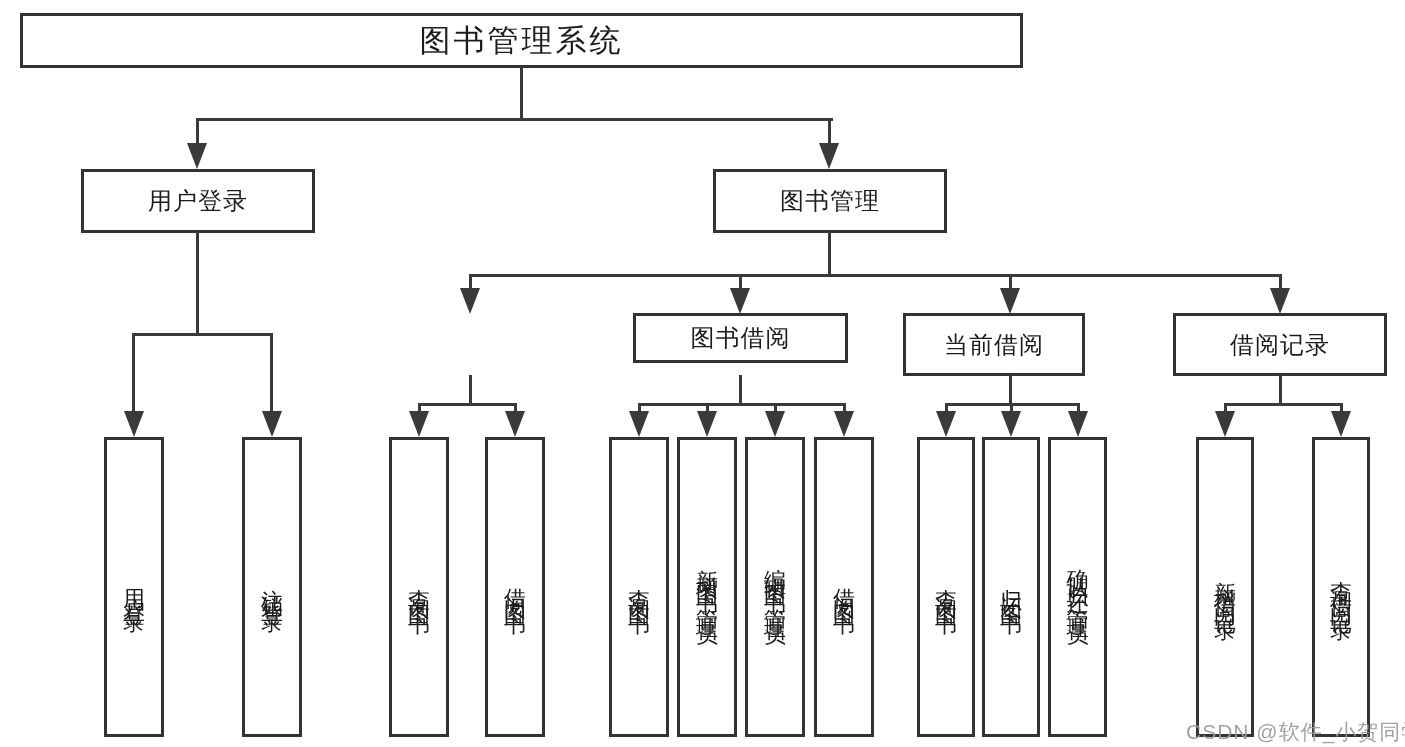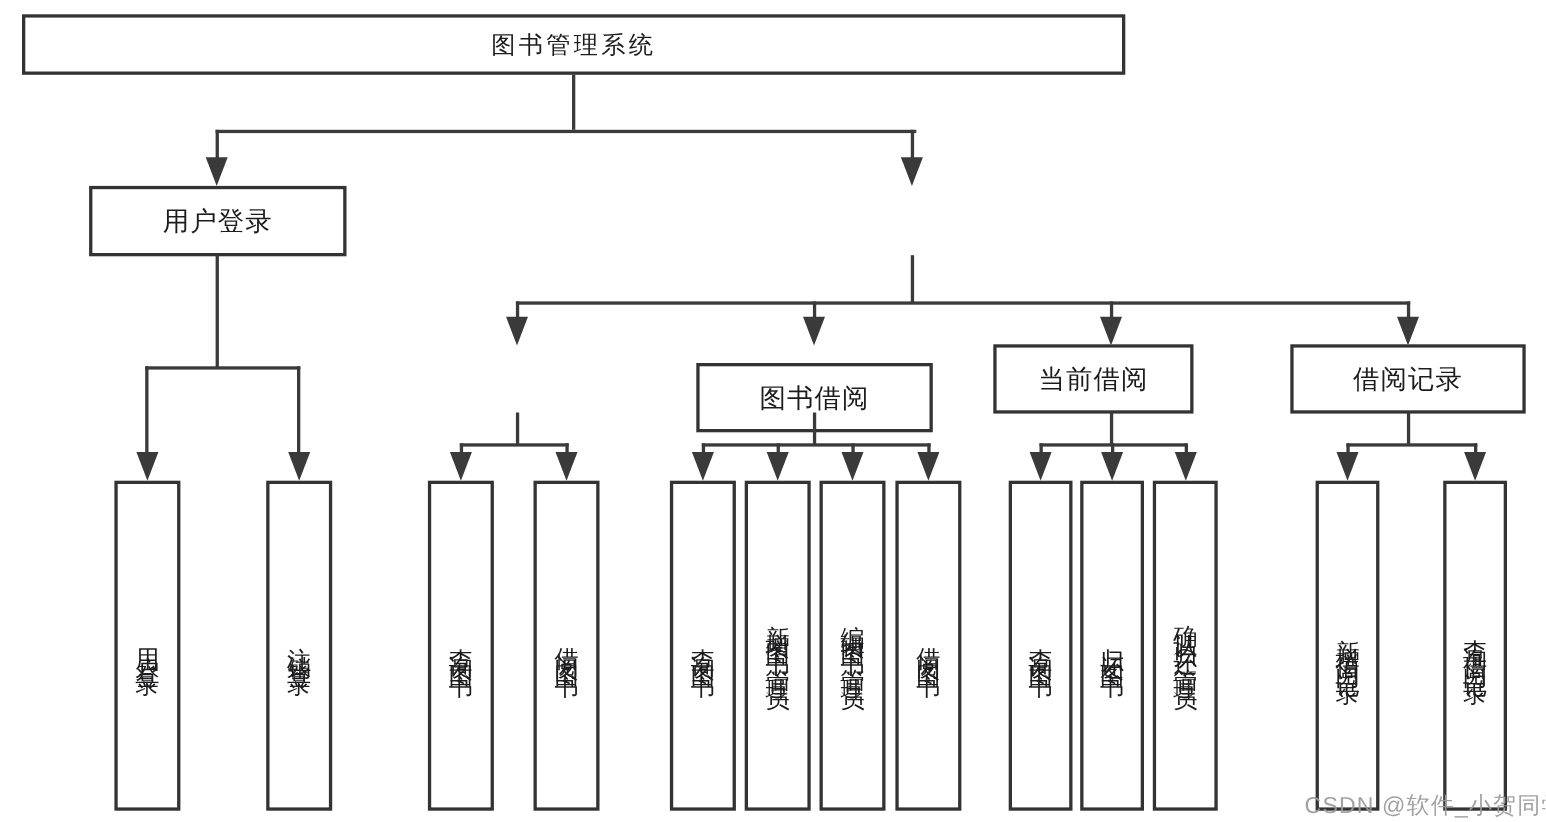--- a/index.html
+++ b/index.html
@@ -25,21 +25,21 @@
     align-items: center;
     justify-content: center;
   }
   .hlabel {
     font-size: 24px;
     letter-spacing: 1px;
     color: #1c1c1e;
     white-space: nowrap;
   }
   .root-box .hlabel {
-    font-size: 22px;
+    font-size: 31px;
     letter-spacing: 3px;
     text-align: right;
   }
   .vlabel {
     writing-mode: vertical-rl;
     text-orientation: mixed;
     font-size: 22px;
     letter-spacing: 8px;
     color: #1c1c1e;
     line-height: 1;
@@ -86,41 +86,44 @@
 
   <div class="vline" style="left:520px;top:68px;height:50px"></div>
   <div class="hline" style="left:196px;top:118px;width:637px"></div>
   <div class="vline" style="left:196px;top:118px;height:28px"></div>
   <div class="ah" style="left:187px;top:143px"></div>
   <div class="vline" style="left:828px;top:118px;height:28px"></div>
   <div class="ah" style="left:819px;top:143px"></div>
 
   <div class="box" style="left:81px;top:169px;width:234px;height:64px">
     <span class="hlabel">用户登录</span>
+  </div>
+  <div class="box" style="left:713px;top:169px;width:234px;height:64px">
+    <span class="hlabel">图书管理</span>
   </div>
 
   <div class="vline" style="left:196px;top:232px;height:103px"></div>
   <div class="hline" style="left:132px;top:333px;width:141px"></div>
   <div class="vline" style="left:132px;top:333px;height:80px"></div>
   <div class="ah" style="left:124px;top:411px"></div>
   <div class="vline" style="left:270px;top:333px;height:80px"></div>
   <div class="ah" style="left:262px;top:411px"></div>
 
   <div class="vline" style="left:828px;top:232px;height:44px"></div>
   <div class="hline" style="left:469px;top:274px;width:813px"></div>
   <div class="vline" style="left:469px;top:274px;height:16px"></div>
   <div class="ah" style="left:460px;top:288px"></div>
   <div class="vline" style="left:739px;top:274px;height:16px"></div>
   <div class="ah" style="left:730px;top:288px"></div>
   <div class="vline" style="left:1009px;top:274px;height:16px"></div>
   <div class="ah" style="left:1000px;top:288px"></div>
   <div class="vline" style="left:1279px;top:274px;height:16px"></div>
   <div class="ah" style="left:1270px;top:288px"></div>
 
-  <div class="box" style="left:633px;top:330px;width:215px;height:63px">
+  <div class="box" style="left:633px;top:313px;width:215px;height:50px">
     <span class="hlabel">图书借阅</span>
   </div>
   <div class="box" style="left:903px;top:313px;width:182px;height:63px">
     <span class="hlabel">当前借阅</span>
   </div>
   <div class="box" style="left:1173px;top:313px;width:214px;height:63px">
     <span class="hlabel">借阅记录</span>
   </div>
 
   <div class="vline" style="left:469px;top:375px;height:30px"></div>

